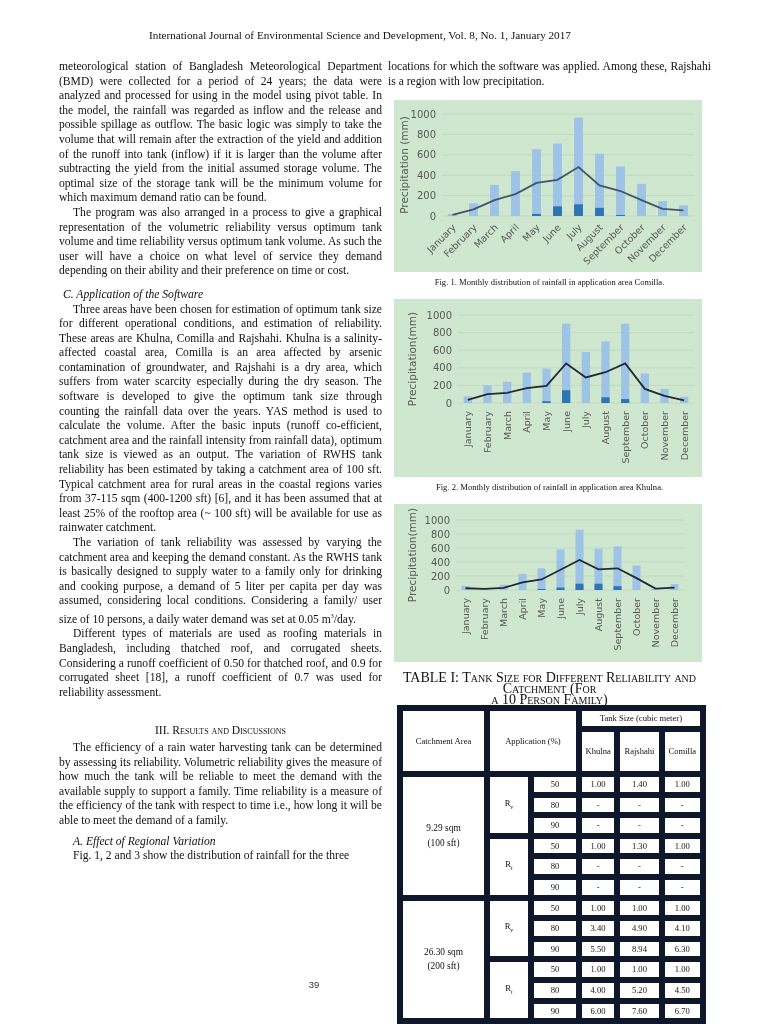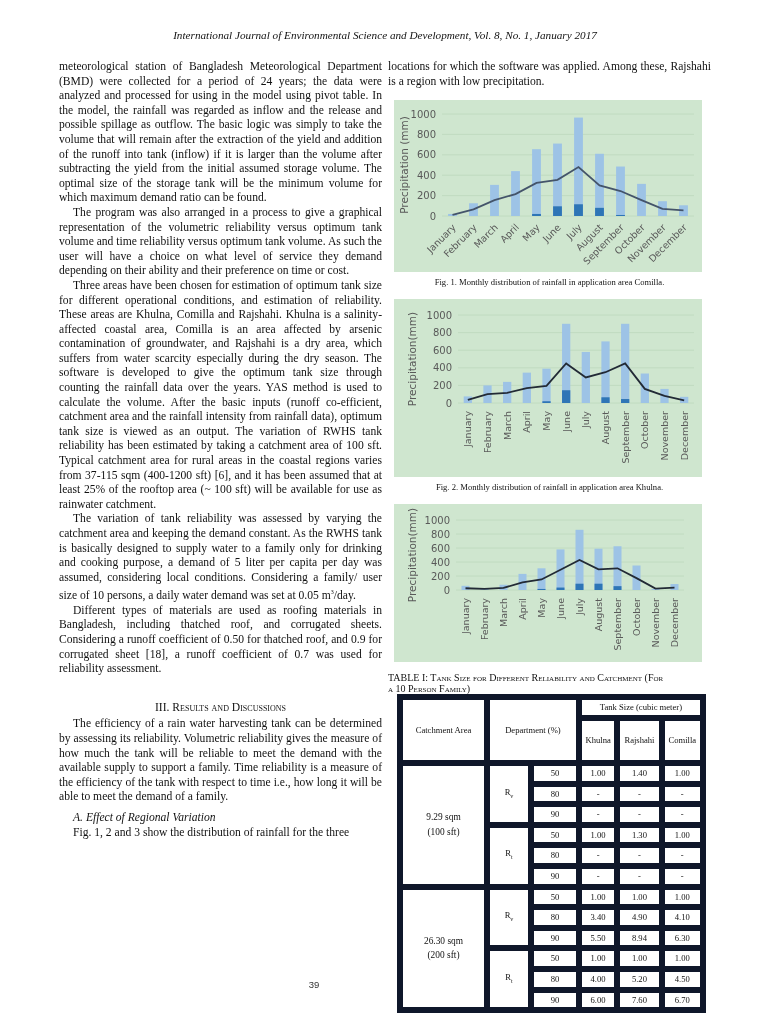--- a/index.html
+++ b/index.html
@@ -1,45 +1,46 @@
 <!DOCTYPE html>
 <html><head>
 <meta charset="utf-8">
 <style>
   html, body { margin: 0; padding: 0; background: #ffffff; }
   body { width: 768px; height: 1024px; position: relative; overflow: hidden;
          font-family: "Liberation Serif", "DejaVu Serif", serif; color: #111; }
   .header { position: absolute; top: 29px; left: 0; width: 720px; text-align: center;
-            font-style: italic; font-size: 11.2px; margin-left: 25px; }
+            font-size: 11.2px; }
   .col { position: absolute; top: 60px; width: 323px; font-size: 11.6px; line-height: 14.6px; }
   .col.left { left: 59px; }
   .col.right { left: 388px; }
   p { margin: 0; text-align: justify; }
   p.indent { text-indent: 14px; }
   .subhead { font-style: italic; margin: 8px 0 0 4px; }
   .sechead { text-align: center; margin: 24px 0 2px 0; font-variant: small-caps; font-size: 11.6px; }
   .chart-box { position: relative; background: #cfe6cf; margin-left: 6px; width: 308px; }
   .caption { text-align: center; font-size: 8.6px; margin-top: 3px; }
   .chart-svg { display: block; }
-  .table-title { font-variant: small-caps; font-size: 10px; line-height: 11px; margin-top: 10px; }
+  .table-title { text-align: center; font-variant: small-caps; font-size: 14px; line-height: 11px; margin-top: 10px; }
   table { border-collapse: collapse; margin-left: 9px; width: 309px; font-size: 8.6px; }
   td, th { border: 6px solid #0f172a; text-align: center; padding: 0; font-weight: normal; }
   .pagenum { position: absolute; top: 979px; left: 0; width: 628px; text-align: center;
              font-family: "Liberation Sans", sans-serif; font-size: 9.5px; color: #333; }
   sub { font-size: 6px; }
   sup { font-size: 6px; }
 </style>
 </head>
 <body>
 
 <div class="header">International Journal of Environmental Science and Development, Vol. 8, No. 1, January 2017</div>
 
 <div class="col left">
   <p>meteorological station of Bangladesh Meteorological Department (BMD) were collected for a period of 24 years; the data were analyzed and processed for using in the model using pivot table. In the model, the rainfall was regarded as inflow and the release and possible spillage as outflow. The basic logic was simply to take the volume that will remain after the extraction of the yield and addition of the runoff into tank (inflow) if it is larger than the volume after subtracting the yield from the initial assumed storage volume. The optimal size of the storage tank will be the minimum volume for which maximum demand ratio can be found.</p>
   <p class="indent">The program was also arranged in a process to give a graphical representation of the volumetric reliability versus optimum tank volume and time reliability versus optimum tank volume. As such the user will have a choice on what level of service they demand depending on their ability and their preference on time or cost.</p>
+  <div class="subhead" style="margin-top:9px;">C.   Application of the Software</div>
   <p class="indent">Three areas have been chosen for estimation of optimum tank size for different operational conditions, and estimation of reliability. These areas are Khulna, Comilla and Rajshahi. Khulna is a salinity-affected coastal area, Comilla is an area affected by arsenic contamination of groundwater, and Rajshahi is a dry area, which suffers from water scarcity especially during the dry season. The software is developed to give the optimum tank size through counting the rainfall data over the years. YAS method is used to calculate the volume. After the basic inputs (runoff co-efficient, catchment area and the rainfall intensity from rainfall data), optimum tank size is viewed as an output. The variation of RWHS tank reliability has been estimated by taking a catchment area of 100 sft. Typical catchment area for rural areas in the coastal regions varies from 37-115 sqm (400-1200 sft) [6], and it has been assumed that at least 25% of the rooftop area (~ 100 sft) will be available for use as rainwater catchment.</p>
   <p class="indent"><span>The variation of tank reliability was assessed by varying the catchment area and keeping the demand constant. As the RWHS tank is basically designed to supply water to a family only for drinking and cooking purpose, a demand of 5 liter per capita per day was assumed, considering local conditions. Considering a family/ user size of 10 persons, a daily water demand was set at 0.05 m</span><sup>3</sup><span>/day.</span></p>
   <p class="indent">Different types of materials are used as roofing materials in Bangladesh, including thatched roof, and corrugated sheets. Considering a runoff coefficient of 0.50 for thatched roof, and 0.9 for corrugated sheet [18], a runoff coefficient of 0.7 was used for reliability assessment.</p>
   <div class="sechead">III.   Results and Discussions</div>
   <p class="indent">The efficiency of a rain water harvesting tank can be determined by assessing its reliability. Volumetric reliability gives the measure of how much the tank will be reliable to meet the demand with the available supply to support a family. Time reliability is a measure of the efficiency of the tank with respect to time i.e., how long it will be able to meet the demand of a family.</p>
   <div class="subhead" style="margin-top:6px;margin-left:14px;">A.   Effect of Regional Variation</div>
   <p class="indent">Fig. 1, 2 and 3 show the distribution of rainfall for the three</p>
 </div>
 
 <div class="col right">
@@ -191,21 +192,21 @@
   </div>
 
   <div class="table-title">
     <div>TABLE I: Tank Size for Different Reliability and Catchment (For</div>
     <div>a 10 Person Family)</div>
   </div>
   <table id="tank-table">
     <thead>
       <tr style="height:14px;">
         <th rowspan="2" style="width:81px;">Catchment Area</th>
-        <th rowspan="2" colspan="2" style="width:77px;">Department (%)</th>
+        <th rowspan="2" colspan="2" style="width:77px;">Application (%)</th>
         <th colspan="3">Tank Size (cubic meter)</th>
       </tr>
       <tr style="height:45px;">
         <th>Khulna</th>
         <th>Rajshahi</th>
         <th>Comilla</th>
       </tr>
     </thead>
     <tbody id="tank-body">
         <tr style="height: 17px;">

